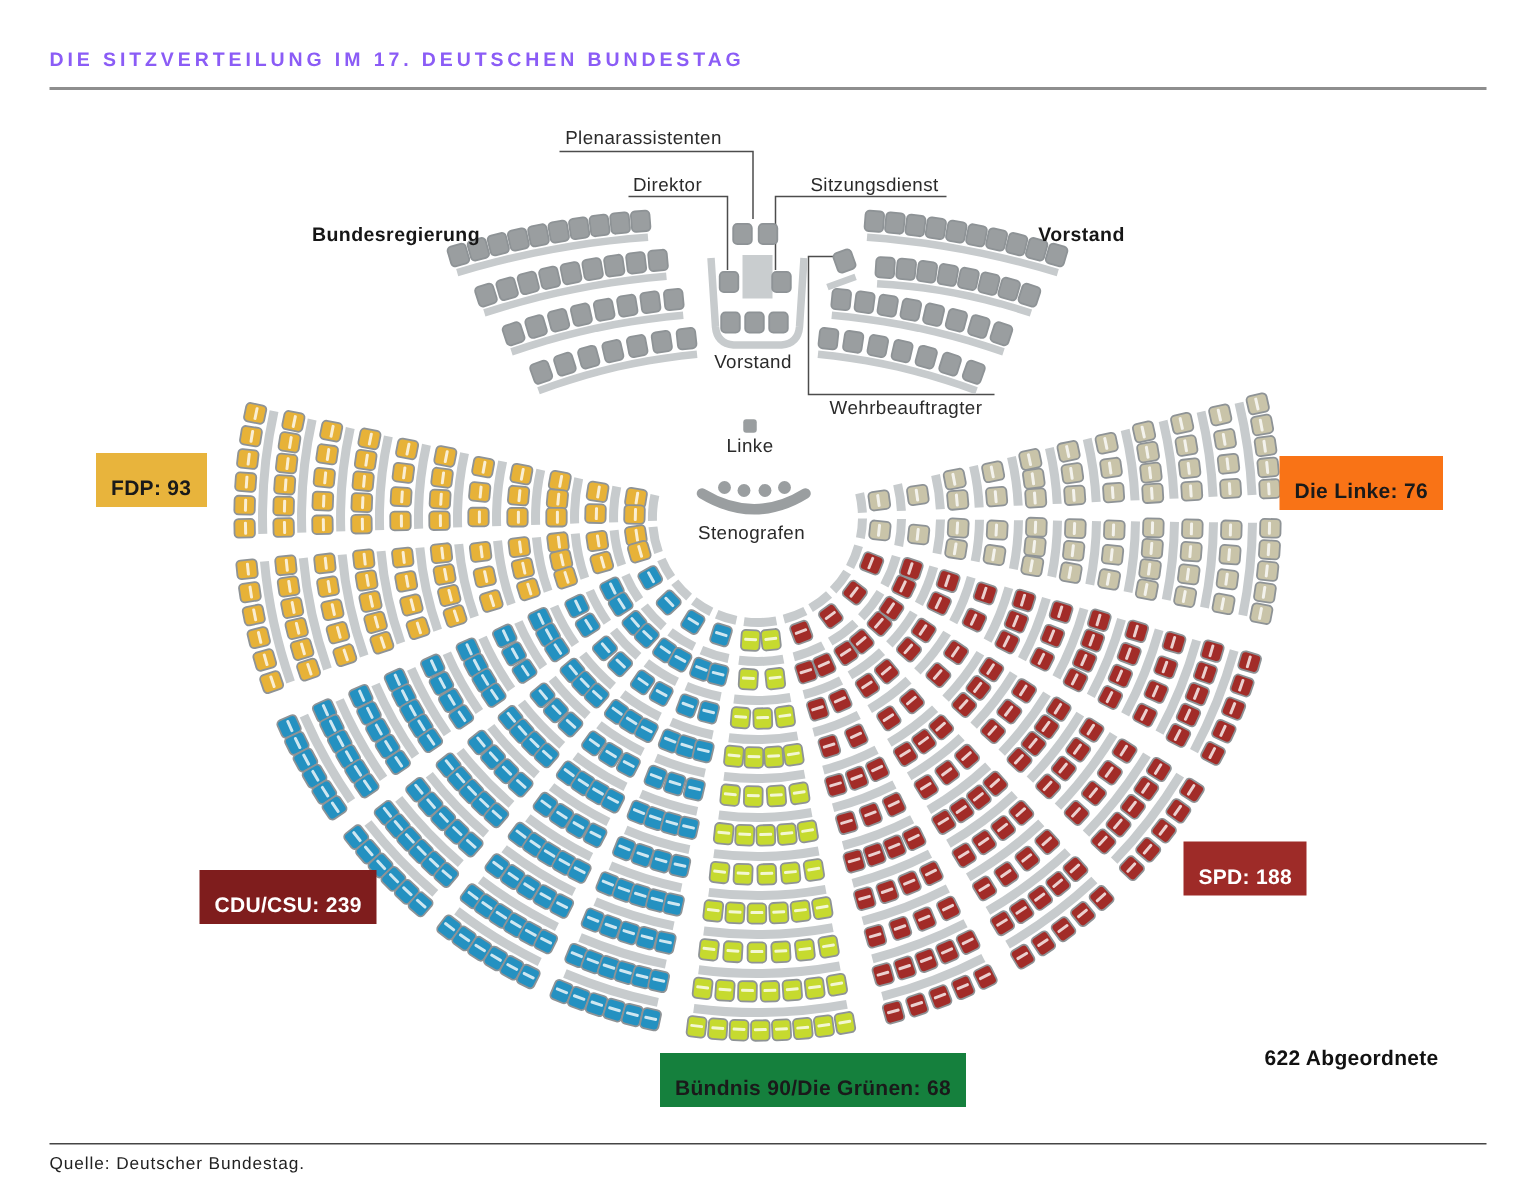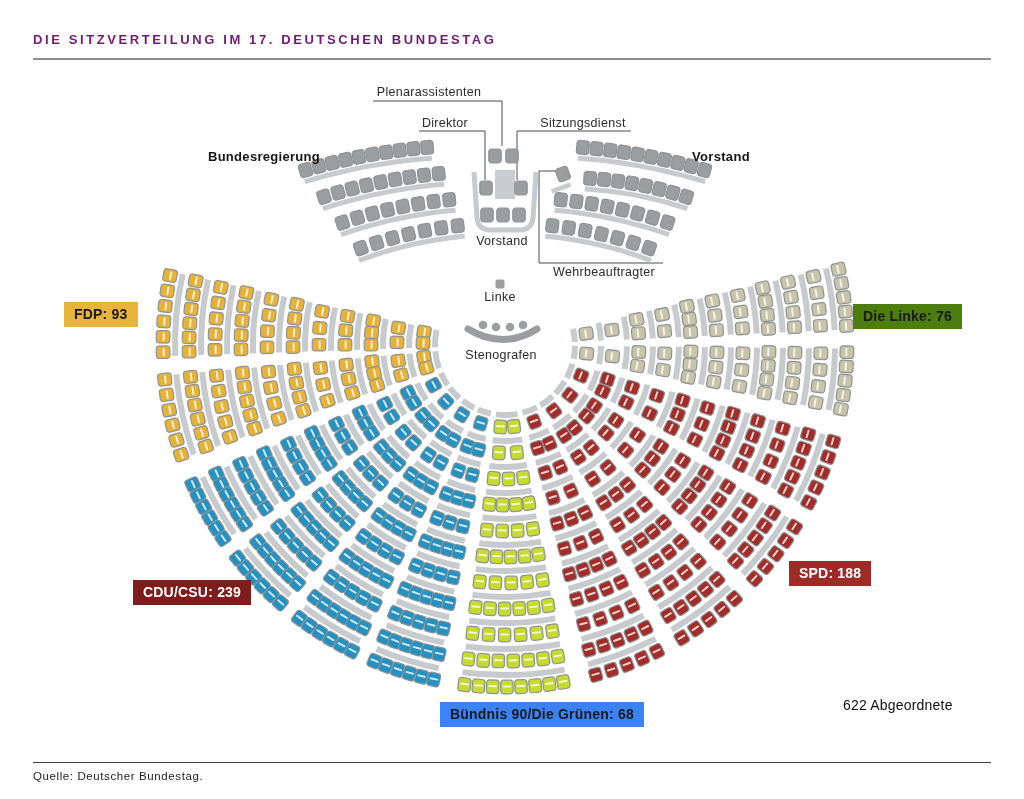--- a/index.html
+++ b/index.html
@@ -1,28 +1,28 @@
 <!DOCTYPE html>
 <html><head>
 <meta charset="utf-8">
 <style>
   html,body{margin:0;padding:0;width:1024px;height:799px;background:#ffffff;
     font-family:"Liberation Sans","DejaVu Sans",sans-serif;position:relative;overflow:hidden;}
   .title{position:absolute;left:33px;top:32px;font-size:13px;font-weight:bold;
-    letter-spacing:2.6px;color:#701a75;white-space:nowrap;}
+    letter-spacing:2.6px;color:#8b5cf6;white-space:nowrap;}
   .rule-top{position:absolute;left:33px;top:58px;width:958px;height:2px;background:#8e8e8e;}
   .rule-bottom{position:absolute;left:33px;top:762px;width:958px;height:1px;background:#454545;}
   .source{position:absolute;left:33px;top:770px;font-size:11.5px;letter-spacing:.6px;color:#222;}
   #diagram{position:absolute;left:0;top:0;}
   .lbl{position:absolute;transform:translate(-50%,-50%);font-size:12.5px;color:#2a2a2a;
     white-space:nowrap;letter-spacing:.3px;}
   .lbl.bold{font-weight:bold;color:#161616;font-size:13px;}
-  .total{position:absolute;left:843px;top:697px;font-size:14px;font-weight:normal;color:#111;
+  .total{position:absolute;left:843px;top:697px;font-size:14px;font-weight:bold;color:#111;
     white-space:nowrap;letter-spacing:.2px;}
-  .badge{position:absolute;font-weight:bold;font-size:14px;padding:4px 10px 5px 10px;
+  .badge{position:absolute;font-weight:bold;font-size:14px;padding:15px 10px 5px 10px;
     white-space:nowrap;letter-spacing:.2px;}
   .badge-fdp{left:64px;top:302px;}
   .badge-linke{left:853px;top:304px;}
   .badge-cdu{left:133px;top:580px;}
   .badge-spd{left:789px;top:561px;}
   .badge-gruene{left:440px;top:702px;}
 </style>
 </head>
 <body>
 
@@ -2484,20 +2484,20 @@
 <div class="lbl" style="left:583px;top:123px">Sitzungsdienst</div>
 <div class="lbl bold" style="left:264px;top:156px">Bundesregierung</div>
 <div class="lbl bold" style="left:721px;top:156px">Vorstand</div>
 <div class="lbl" style="left:502px;top:241px">Vorstand</div>
 <div class="lbl" style="left:604px;top:272px">Wehrbeauftragter</div>
 <div class="lbl" style="left:500px;top:297px">Linke</div>
 <div class="lbl" style="left:501px;top:355px">Stenografen</div>
 
 <div class="badge badge-fdp" style="background: rgb(232, 180, 60); color: rgb(26, 26, 26);">FDP: 93</div>
 <div class="badge badge-cdu" style="background: #7f1d1d; color: rgb(255, 255, 255);">CDU/CSU: 239</div>
-<div class="badge badge-gruene" style="background: #3b82f6; color: rgb(26, 26, 26);">Bündnis 90/Die Grünen: 68</div>
+<div class="badge badge-gruene" style="background: #15803d; color: rgb(26, 26, 26);">Bündnis 90/Die Grünen: 68</div>
 <div class="badge badge-spd" style="background: rgb(158, 43, 40); color: rgb(255, 255, 255);">SPD: 188</div>
-<div class="badge badge-linke" style="background: #4d7c0f; color: rgb(26, 26, 26);">Die Linke: 76</div>
+<div class="badge badge-linke" style="background: #f97316; color: rgb(26, 26, 26);">Die Linke: 76</div>
 
 <div class="total">622 Abgeordnete</div>
 
 <div class="rule-bottom"></div>
 <div class="source">Quelle: Deutscher Bundestag.</div>
 
 </body></html>

